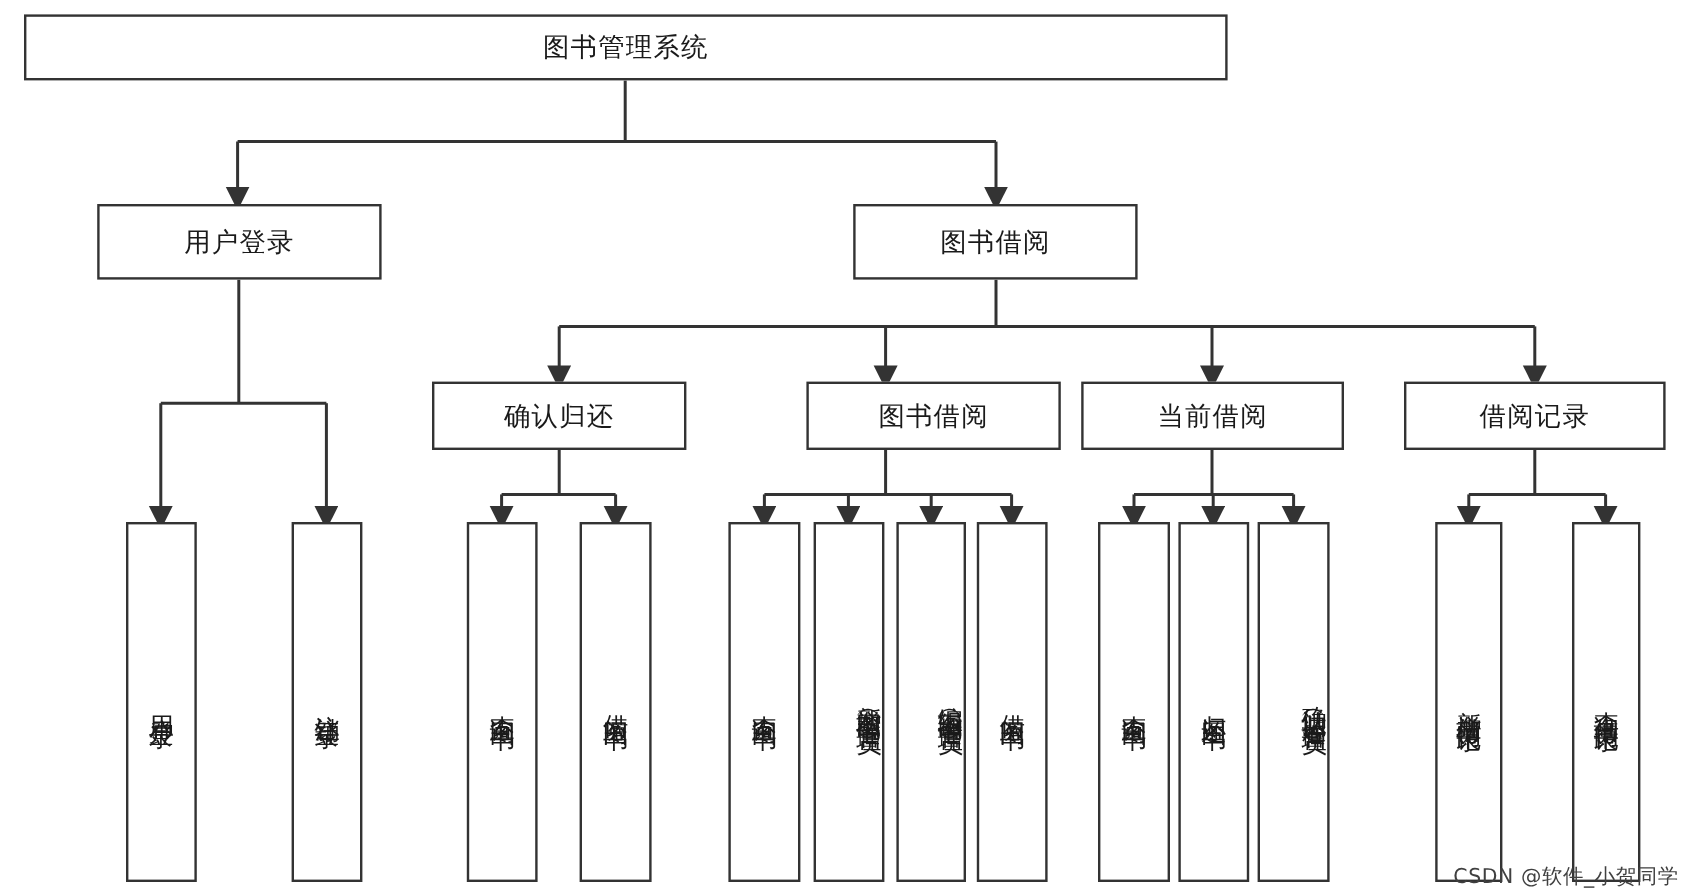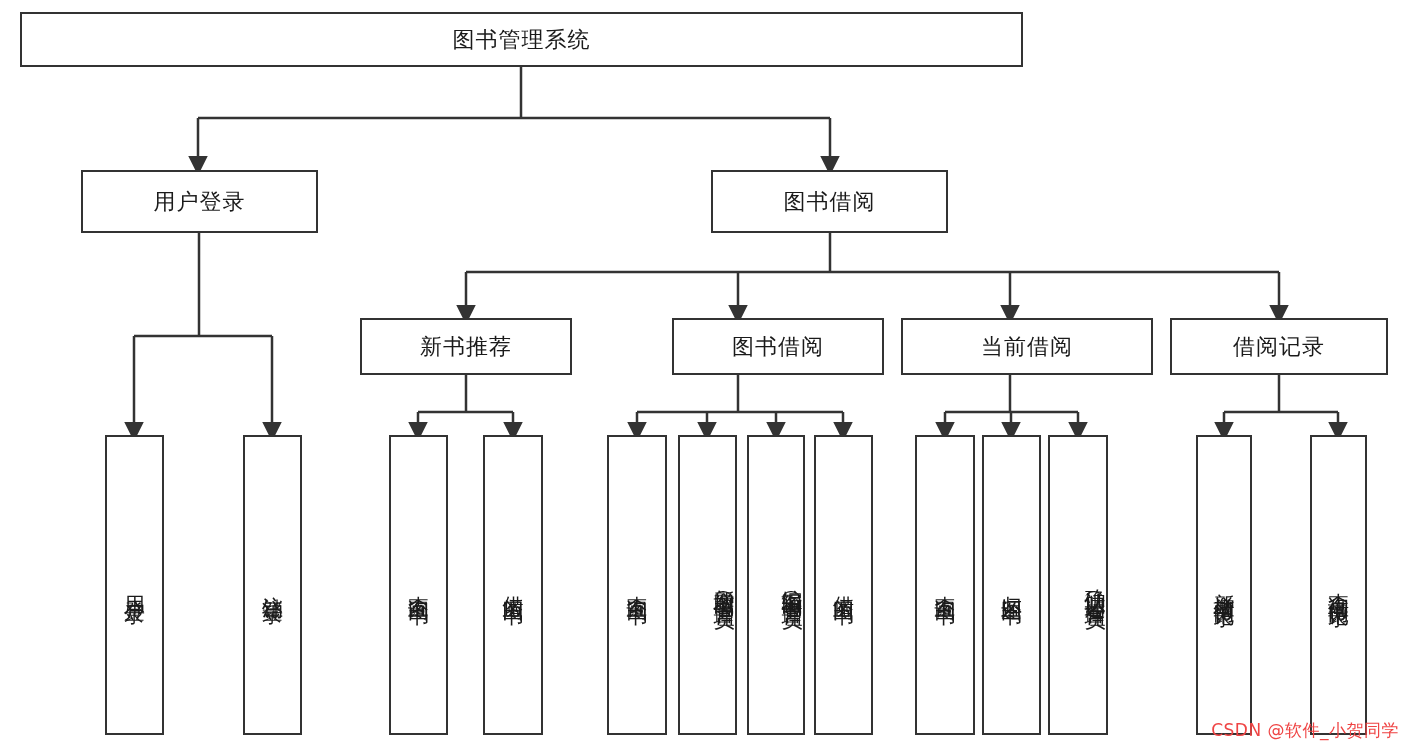--- a/index.html
+++ b/index.html
@@ -53,21 +53,21 @@
     align-items: flex-start;
   }
   .node-label {
     display: block;
   }
   .watermark {
     position: absolute;
     right: 6px;
     bottom: 5px;
     font-size: 17px;
-    color: #ef4444;
+    color: #404040;
     letter-spacing: 0.5px;
     white-space: nowrap;
   }
 </style>
 </head>
 <body>
 
 <div id="canvas">
 
   <svg id="wires" viewBox="0 0 1405 747">
@@ -125,26 +125,26 @@
   </div>
 
   <div class="node horiz" style="left:81px;top:170px;width:237px;height:63px;">
     <span class="node-label">用户登录</span>
   </div>
   <div class="node horiz" style="left:711px;top:170px;width:237px;height:63px;">
     <span class="node-label">图书借阅</span>
   </div>
 
   <div class="node horiz" style="left:360px;top:318px;width:212px;height:57px;">
-    <span class="node-label">新书推荐</span>
+    <span class="node-label">确认归还</span>
   </div>
   <div class="node horiz" style="left:632px;top:318px;width:212px;height:57px;margin-left:40px;">
     <span class="node-label">图书借阅</span>
   </div>
-  <div class="node horiz" style="left:901px;top:318px;width:252px;height:57px;align-items:center;">
+  <div class="node horiz" style="left:901px;top:318px;width:219px;height:57px;align-items:center;">
     <span class="node-label">当前借阅</span>
   </div>
   <div class="node horiz" style="left:1170px;top:318px;width:218px;height:57px;">
     <span class="node-label">借阅记录</span>
   </div>
 
   <div class="node vert" style="left:105px;top:435px;width:59px;height:300px;">
     <span class="node-label">用户登录</span>
   </div>
   <div class="node vert" style="left:243px;top:435px;width:59px;height:300px;">

